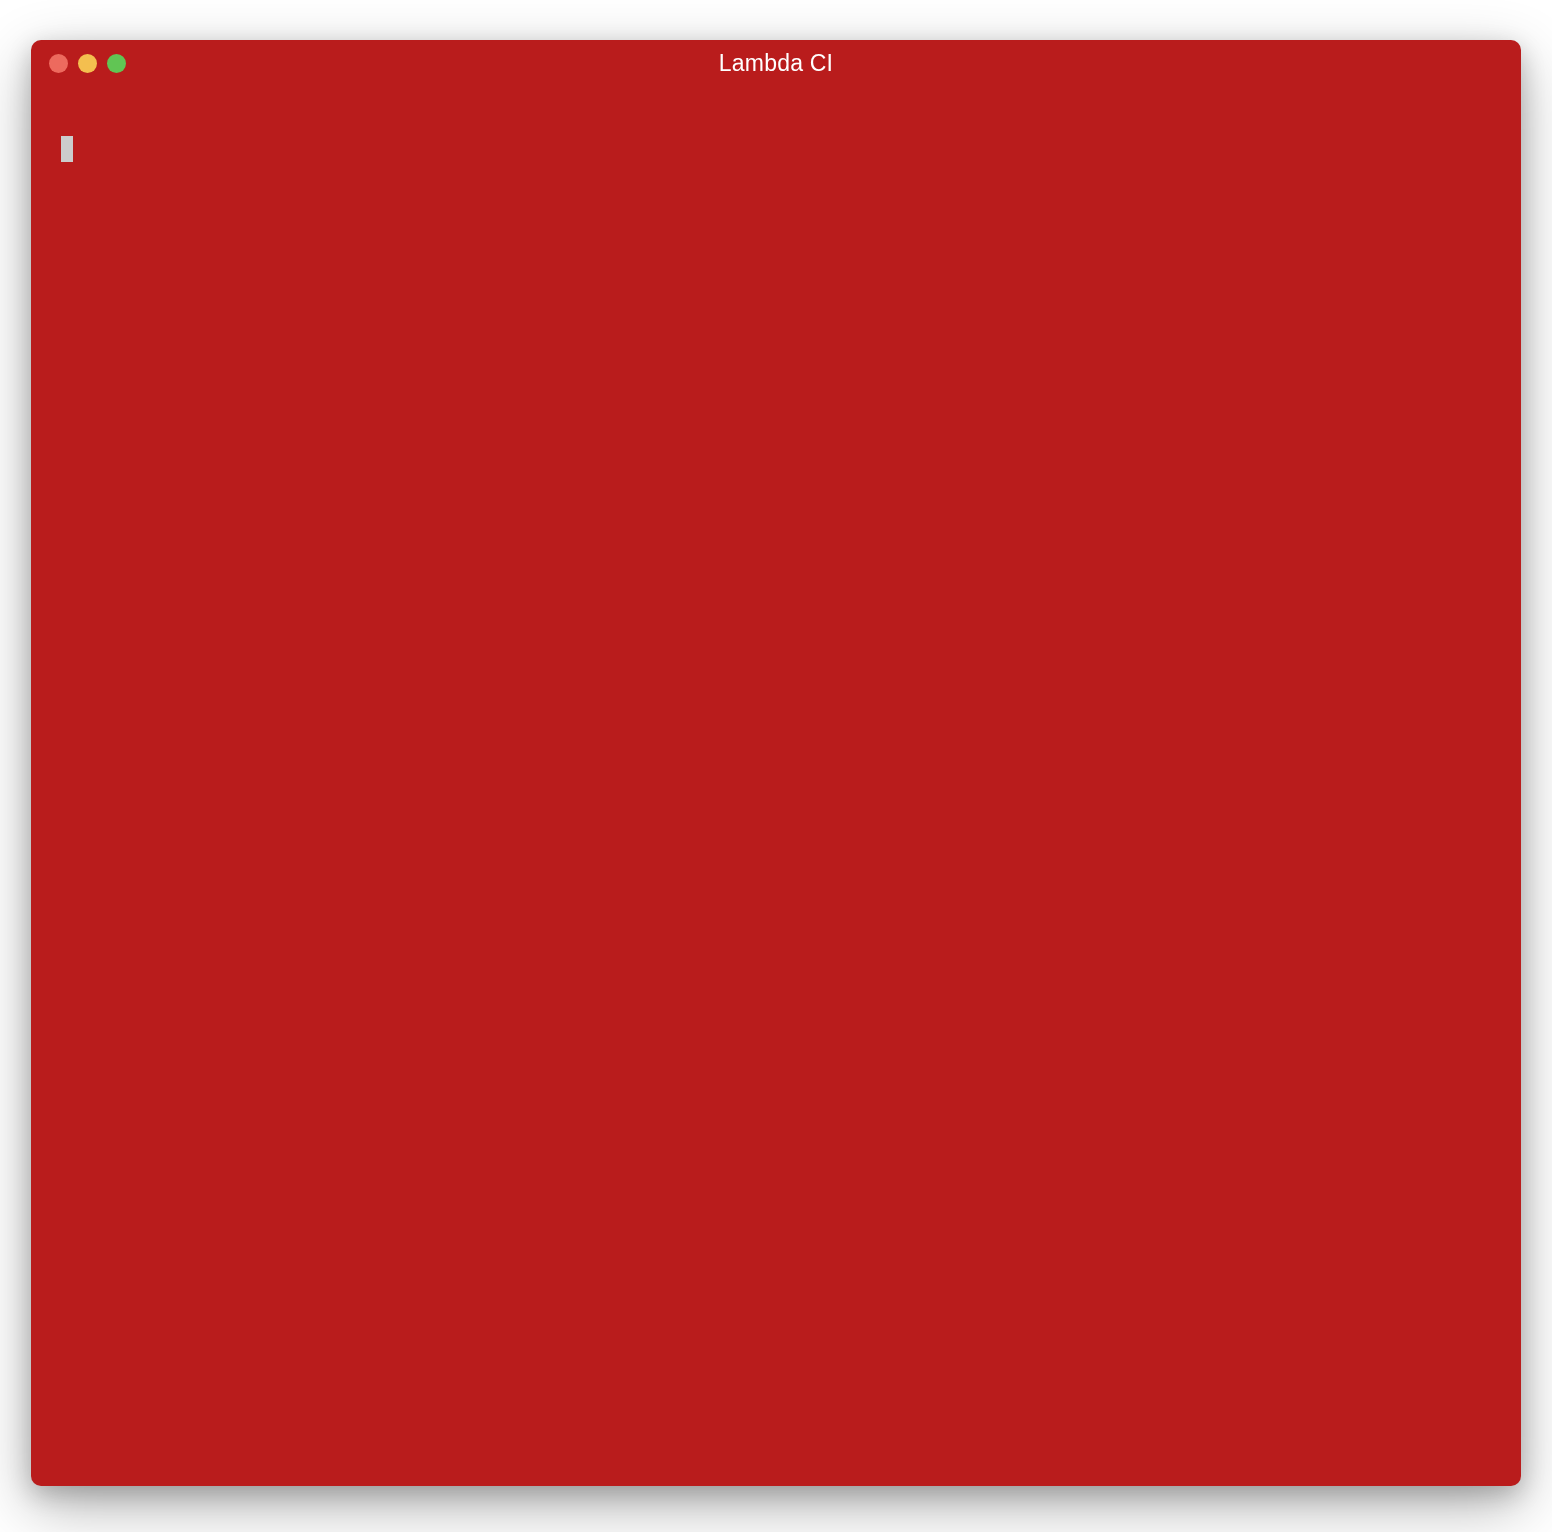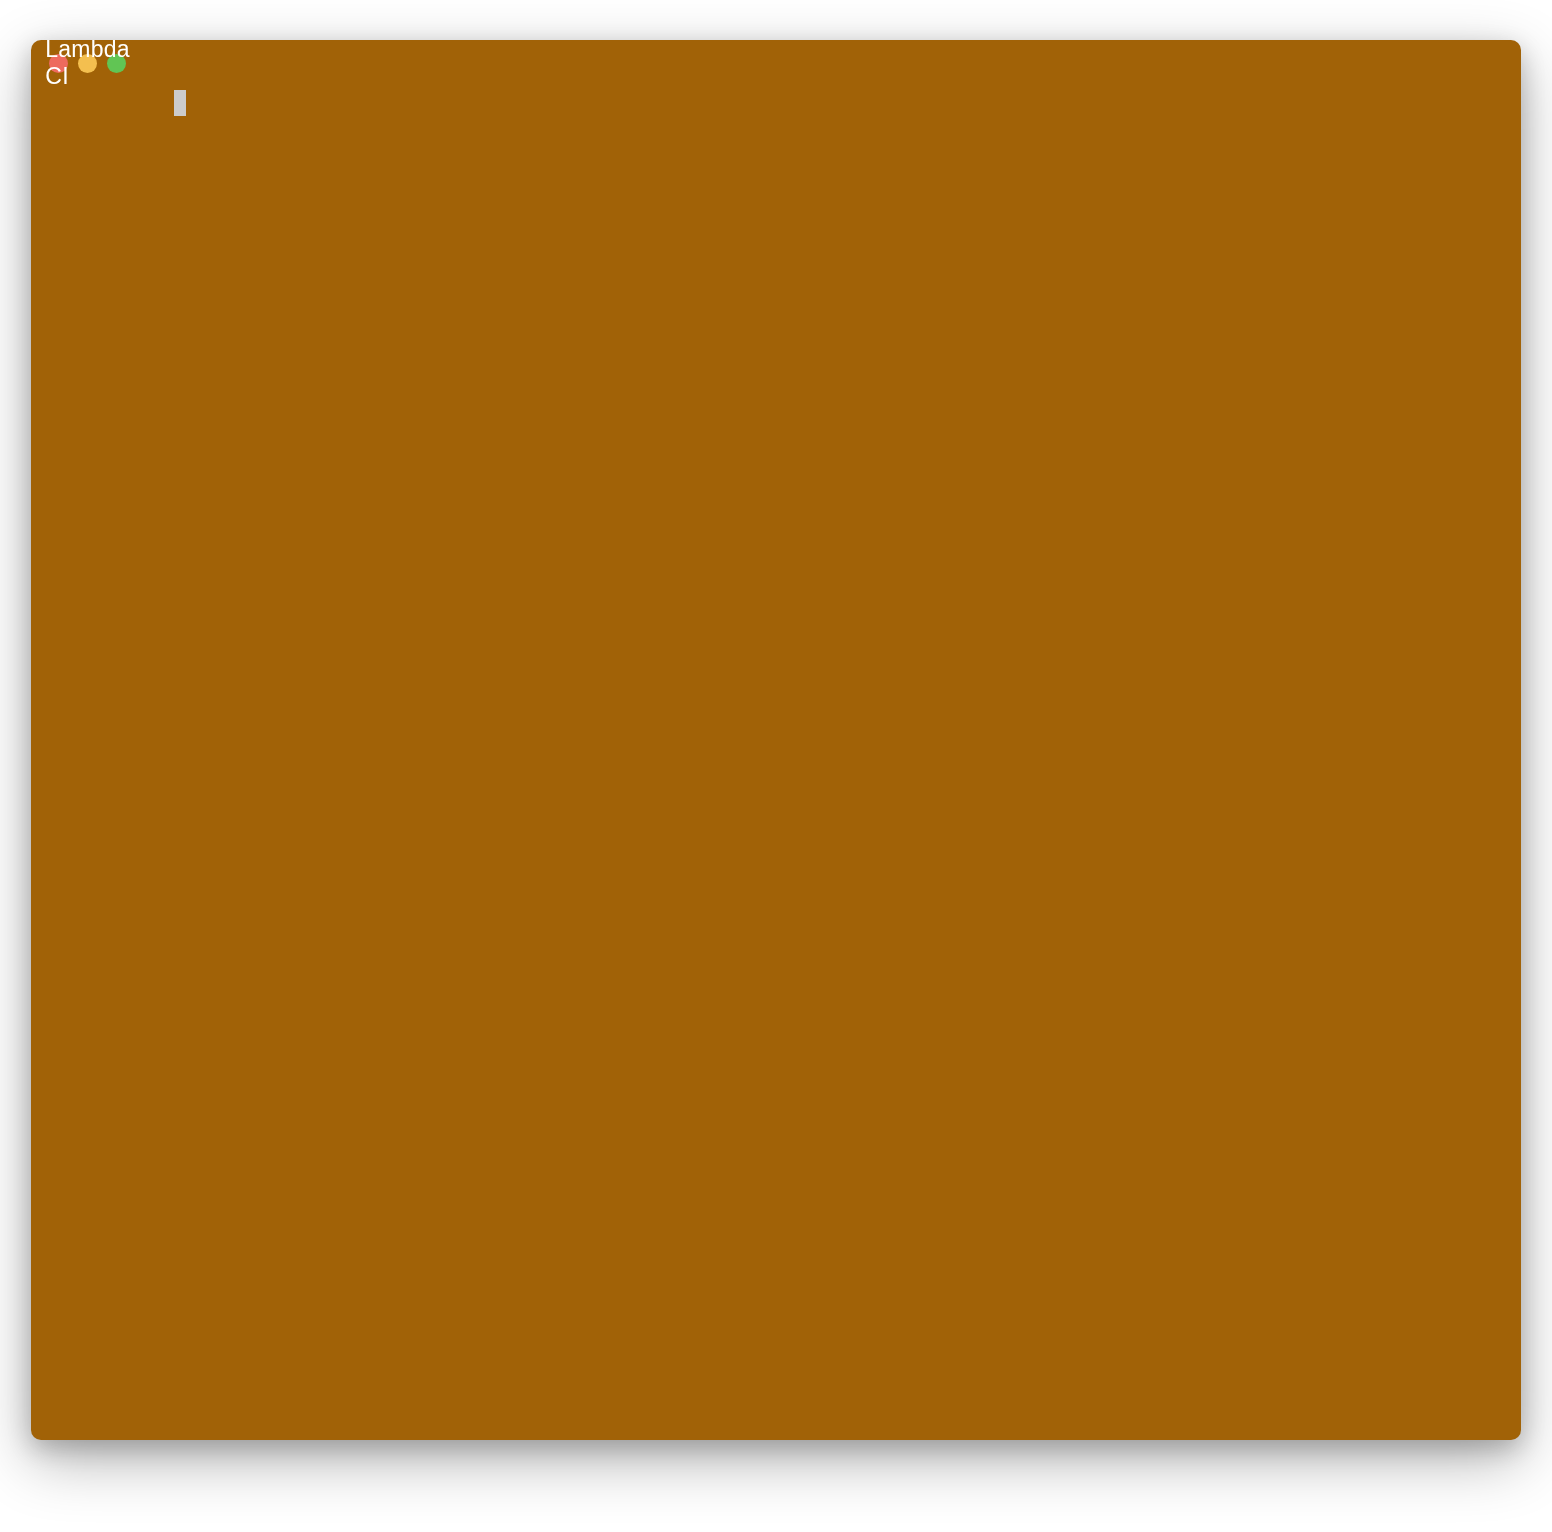--- a/index.html
+++ b/index.html
@@ -14,26 +14,26 @@
       display: flex;
       justify-content: center;
       align-items: flex-start;
       min-height: 100vh;
       padding: 40px 30px;
     }
 
     .terminal-window {
       width: 100%;
       max-width: 1490px;
-      background: #a16207;
+      background: #b91c1c;
       border-radius: 10px;
       box-shadow: 0 20px 60px rgba(0,0,0,0.3), 0 8px 25px rgba(0,0,0,0.2);
       overflow: hidden;
       display: flex;
-      flex-direction: row;
+      flex-direction: column;
     }
 
     .title-bar {
       position: relative;
       height: 46px;
       display: flex;
       align-items: center;
       padding: 0 18px;
       flex-shrink: 0;
     }

